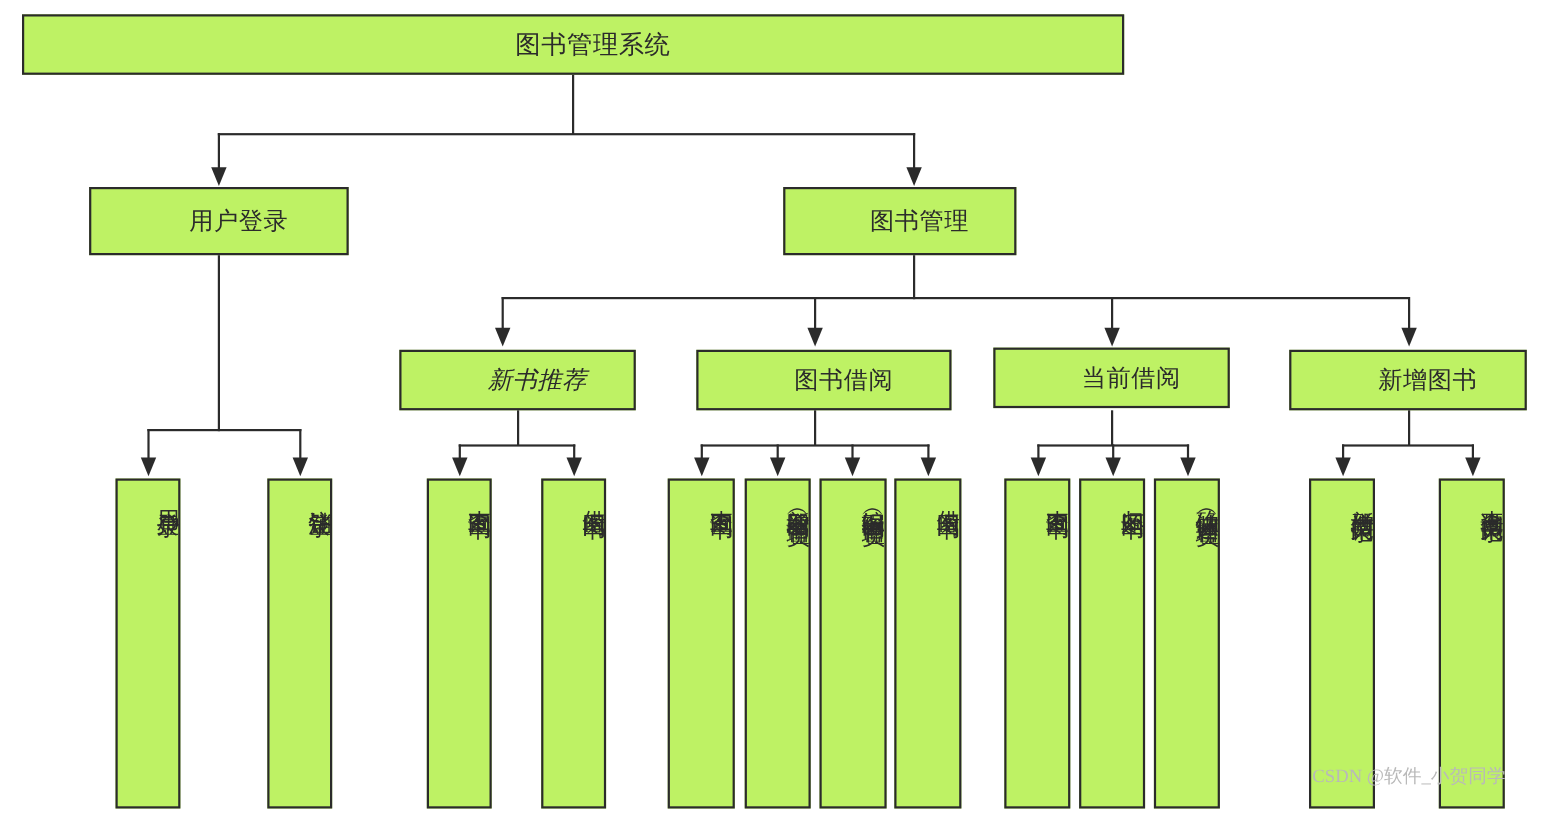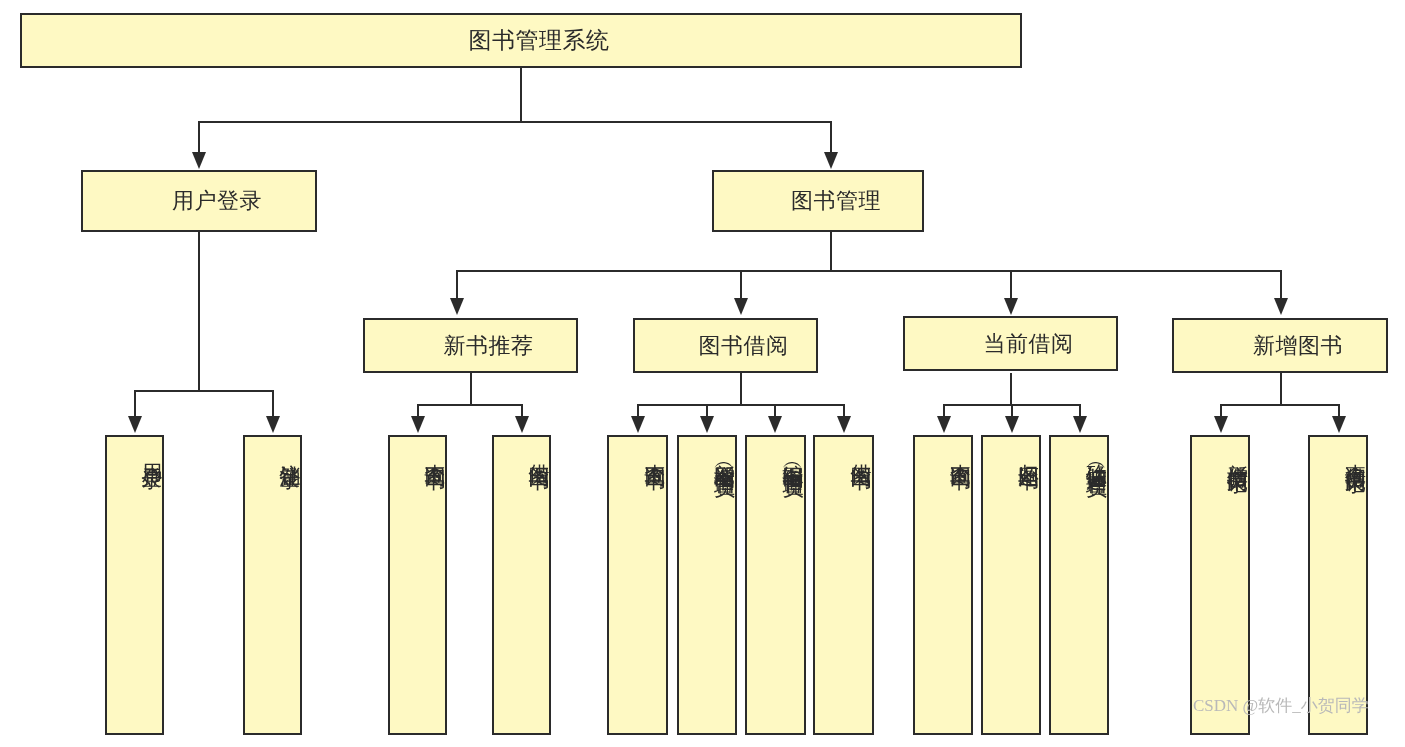--- a/index.html
+++ b/index.html
@@ -13,21 +13,21 @@
   #canvas {
     position: relative;
     width: 1405px;
     height: 747px;
     background: #ffffff;
     overflow: hidden;
   }
   .node {
     position: absolute;
     box-sizing: border-box;
-    background: #fef9c3;
+    background: #bef264;
     border: 2px solid #2b2b2b;
     display: flex;
     align-items: center;
     justify-content: center;
     color: #2b2b2b;
     padding-left: 36px;
   }
   .node .lbl {
     display: block;
     text-align: center;
@@ -114,24 +114,24 @@
   <div class="conn hline" style="left:456px; top:270px; width:824px;"></div>
   <div class="conn vline" style="left:456px; top:270px; height:30px;"></div>
   <div class="arrow" style="left:450px; top:298px;"></div>
   <div class="conn vline" style="left:740px; top:270px; height:30px;"></div>
   <div class="arrow" style="left:734px; top:298px;"></div>
   <div class="conn vline" style="left:1010px; top:270px; height:30px;"></div>
   <div class="arrow" style="left:1004px; top:298px;"></div>
   <div class="conn vline" style="left:1280px; top:270px; height:30px;"></div>
   <div class="arrow" style="left:1274px; top:298px;"></div>
 
-  <div class="node horiz" style="left:363px; top:318px; width:215px; height:55px;">
+  <div class="node horiz" style="left:363px; top:318px; width:215px; height:55px;font-style:italic;">
     <span class="lbl">新书推荐</span>
   </div>
-  <div class="node horiz" style="left:633px; top:318px; width:185px; height:55px;">
+  <div class="node horiz" style="left:633px; top:318px; width:232px; height:55px;">
     <span class="lbl">图书借阅</span>
   </div>
   <div class="node horiz" style="left:903px; top:316px; width:215px; height:55px;">
     <span class="lbl">当前借阅</span>
   </div>
   <div class="node horiz" style="left:1172px; top:318px; width:216px; height:55px;">
     <span class="lbl">新增图书</span>
   </div>
 
   <div class="conn vline" style="left:470px; top:373px; height:32px;"></div>

